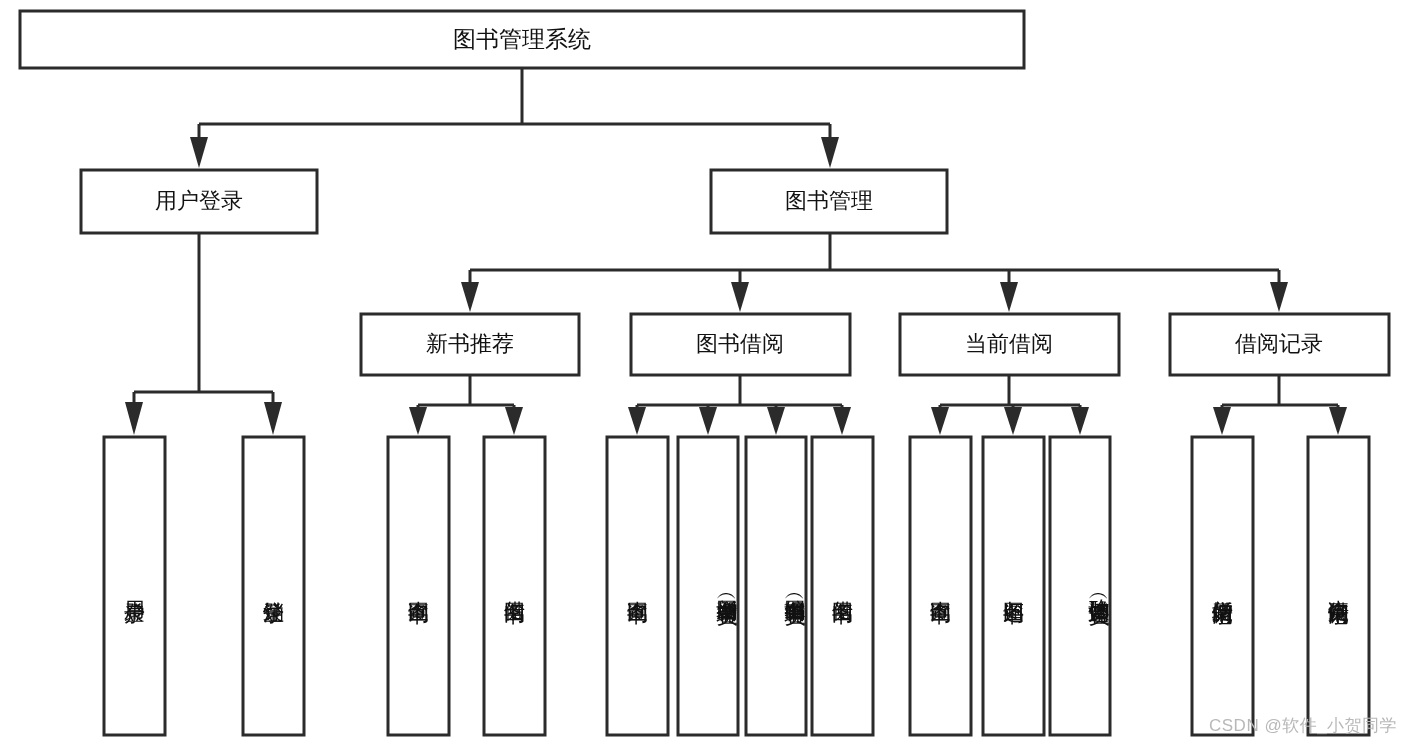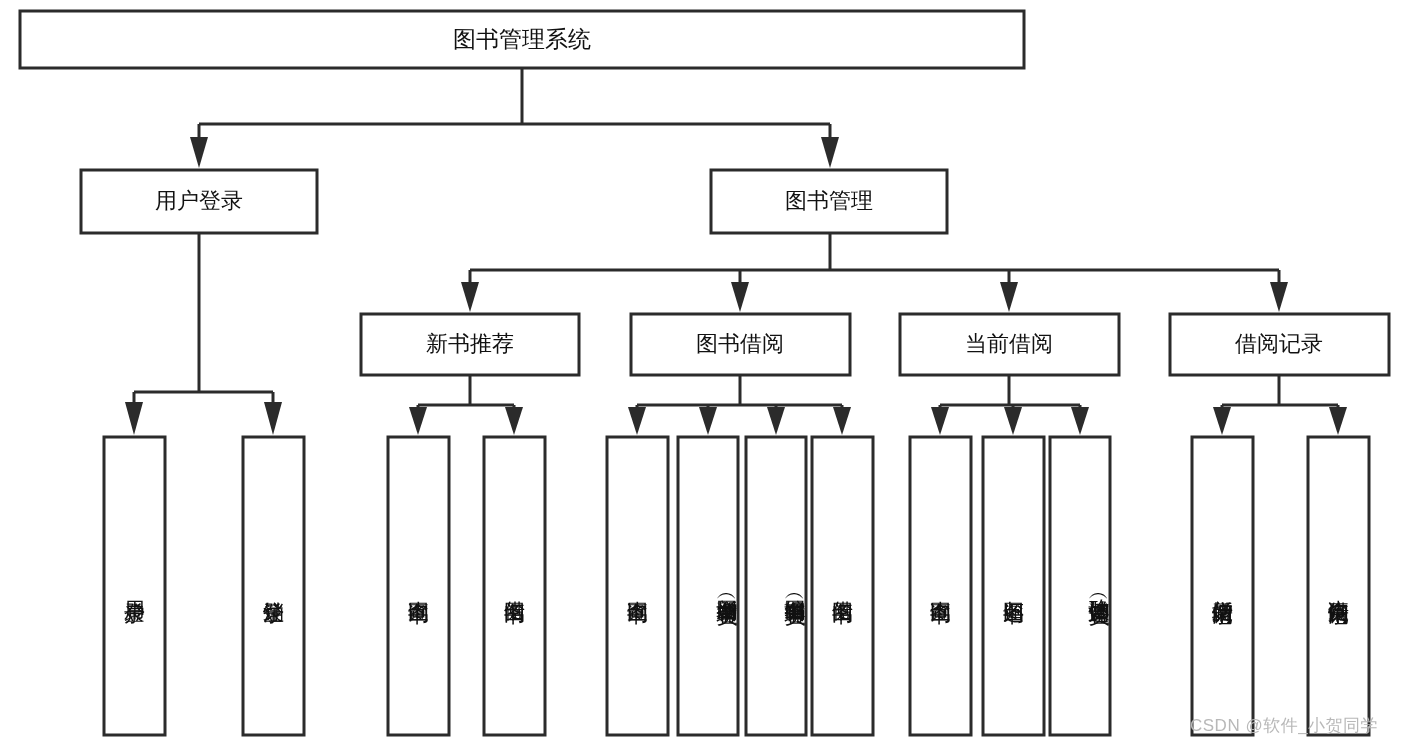--- a/index.html
+++ b/index.html
@@ -66,20 +66,21 @@
     pointer-events: none;
   }
   .watermark {
     position: absolute;
     left: 1190px;
     top: 714px;
     font-size: 17px;
     color: #b8b8b8;
     white-space: nowrap;
     letter-spacing: 0.5px;
+    padding-left: 19px;
   }
 </style>
 </head>
 <body>
 
 <div id="diagram-root">
 
   <svg class="diagram" viewBox="0 0 1405 747">
 
     <g>

